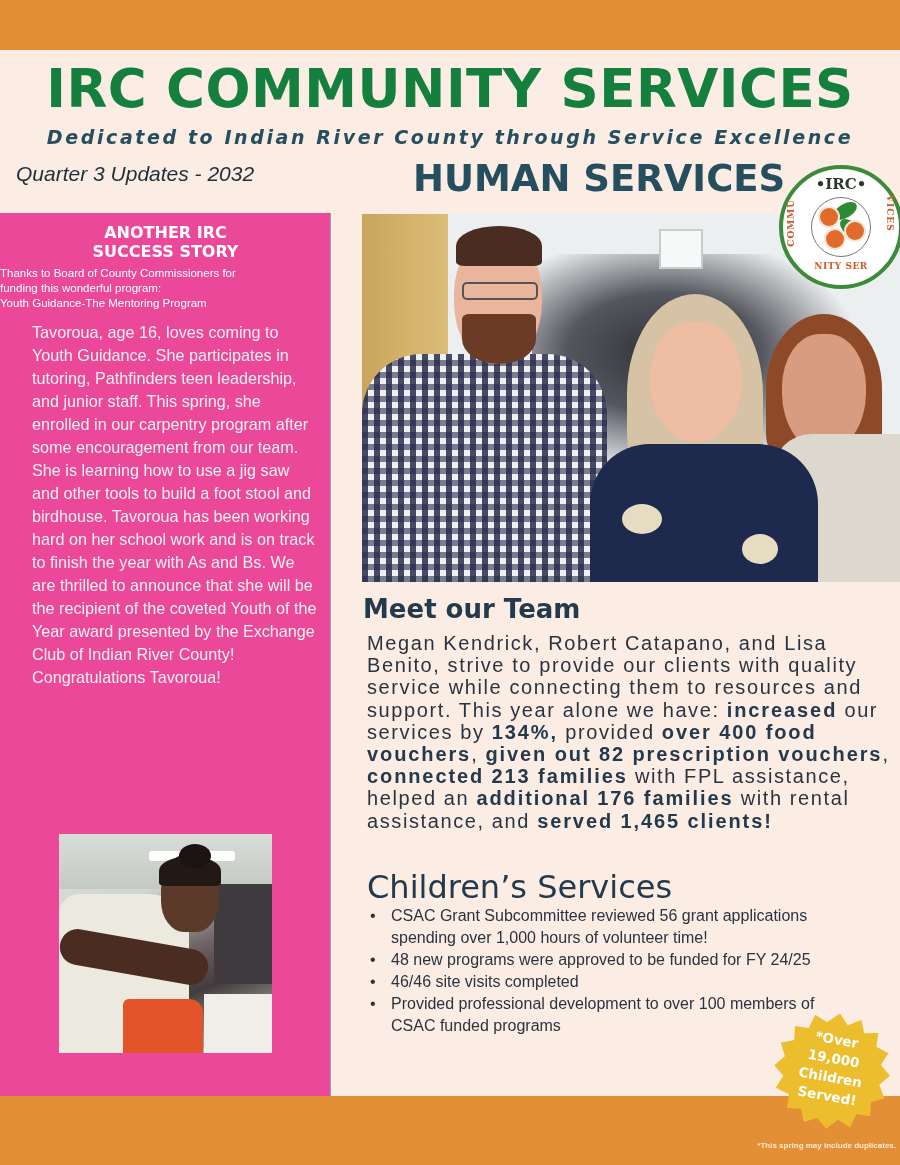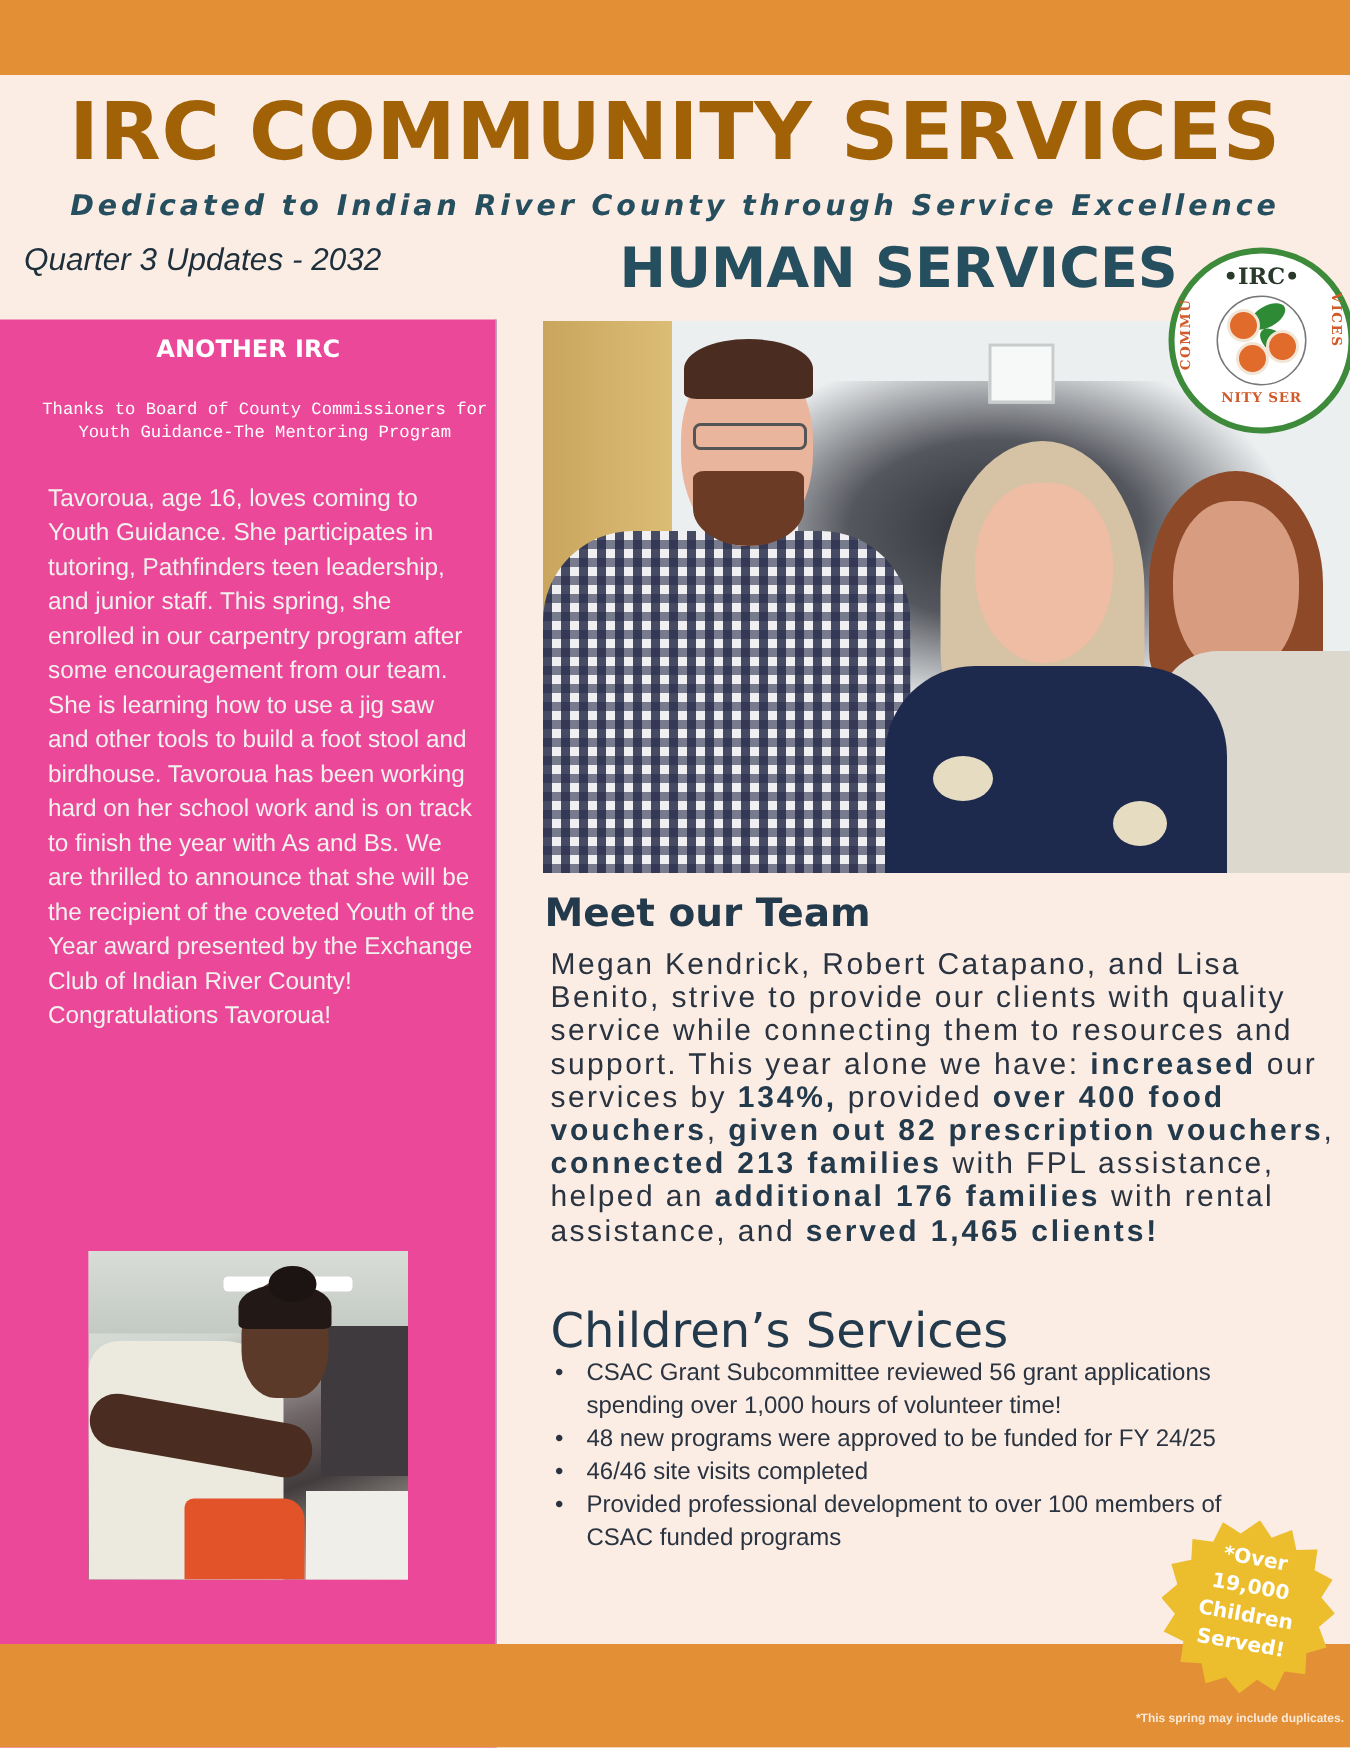--- a/index.html
+++ b/index.html
@@ -9,21 +9,21 @@
     font-family: "DejaVu Sans", "Liberation Sans", sans-serif;
     position: relative;
     color: #233a4c;
   }
   .top-band { position: absolute; left: 0; top: 0; width: 900px; height: 50px; background: #e38f35; }
   .bottom-band { position: absolute; left: 0; top: 1096px; width: 900px; height: 69px; background: #e38f35; }
 
   .main-title {
     position: absolute; left: 0; top: 58px; width: 900px; text-align: center;
     font-family: "DejaVu Sans", sans-serif; font-weight: bold;
-    font-size: 53px; letter-spacing: 0.5px; color: #a16207;
+    font-size: 53px; letter-spacing: 0.5px; color: #15803d;
   }
   .tagline {
     position: absolute; left: 0; top: 126px; width: 900px; text-align: center;
     font-family: "DejaVu Sans", sans-serif; font-weight: bold; font-style: italic;
     font-size: 19px; letter-spacing: 2.6px; color: #254e5e;
   }
   .quarter {
     position: absolute; left: 16px; top: 162px;
     font-family: "Liberation Sans", sans-serif; font-style: italic;
     font-size: 21px; color: #1d2f3b;
@@ -39,22 +39,22 @@
     position: absolute; left: 0; top: 213px; width: 331px; height: 1070px;
     background: #ec4899; color: #f4f0ea;
     border-right: 1px solid #8fa3ad; border-bottom: 1px solid #8fa3ad;
   }
   .story-heading {
     position: absolute; left: 0; top: 10px; width: 331px; text-align: center;
     font-family: "DejaVu Sans", sans-serif; font-weight: bold;
     font-size: 16px; line-height: 19px; color: #ffffff;
   }
   .story-sub {
-    position: absolute; left: 11px; top: 53px; width: 331px; text-align: center;
-    font-family: Liberation Mono, monospace; font-size: 11.5px; line-height: 15px; color: #ffffff;
+    position: absolute; left: 0; top: 53px; width: 331px; text-align: left;
+    font-family: Liberation Sans, sans-serif; font-size: 11.5px; line-height: 15px; color: #ffffff;
   }
   .story-body {
     position: absolute; left: 32px; top: 108px; width: 285px;
     font-family: "Liberation Sans", sans-serif; font-size: 16.2px; line-height: 23px; color: #f1f1ee;
   }
   .story-photo {
     position: absolute; left: 59px; top: 621px; width: 213px; height: 219px;
     background: linear-gradient(160deg, #dfe3df 0%, #cfd5cf 30%, #6d6264 55%, #423c3d 70%, #e6e1d6 100%);
     overflow: hidden;
   }
@@ -156,23 +156,25 @@
 <div class="top-band"></div>
 
 <h1 class="main-title">IRC COMMUNITY SERVICES</h1>
 <div class="tagline">Dedicated to Indian River County through Service Excellence</div>
 <div class="quarter">Quarter 3 Updates - 2032</div>
 <h2 class="section-human">HUMAN SERVICES</h2>
 
 <section class="story-panel">
   <div class="story-heading">
     <div>ANOTHER IRC</div>
+    <div>SUCCESS STORY</div>
   </div>
   <div class="story-sub">
     <div>Thanks to Board of County Commissioners for</div>
+    <div>funding this wonderful program:</div>
     <div>Youth Guidance-The Mentoring Program</div>
   </div>
   <p class="story-body">Tavoroua, age 16, loves coming to Youth Guidance. She participates in tutoring, Pathfinders teen leadership, and junior staff. This spring, she enrolled in our carpentry program after some encouragement from our team. She is learning how to use a jig saw and other tools to build a foot stool and birdhouse. Tavoroua has been working hard on her school work and is on track to finish the year with As and Bs. We are thrilled to announce that she will be the recipient of the coveted Youth of the Year award presented by the Exchange Club of Indian River County! Congratulations Tavoroua!</p>
   <div class="story-photo" title="Youth using a jig saw">
     <div class="ceiling"></div>
     <div class="light"></div>
     <div class="dark"></div>
     <div class="shirt"></div>
     <div class="head"></div>
     <div class="hair"></div>

